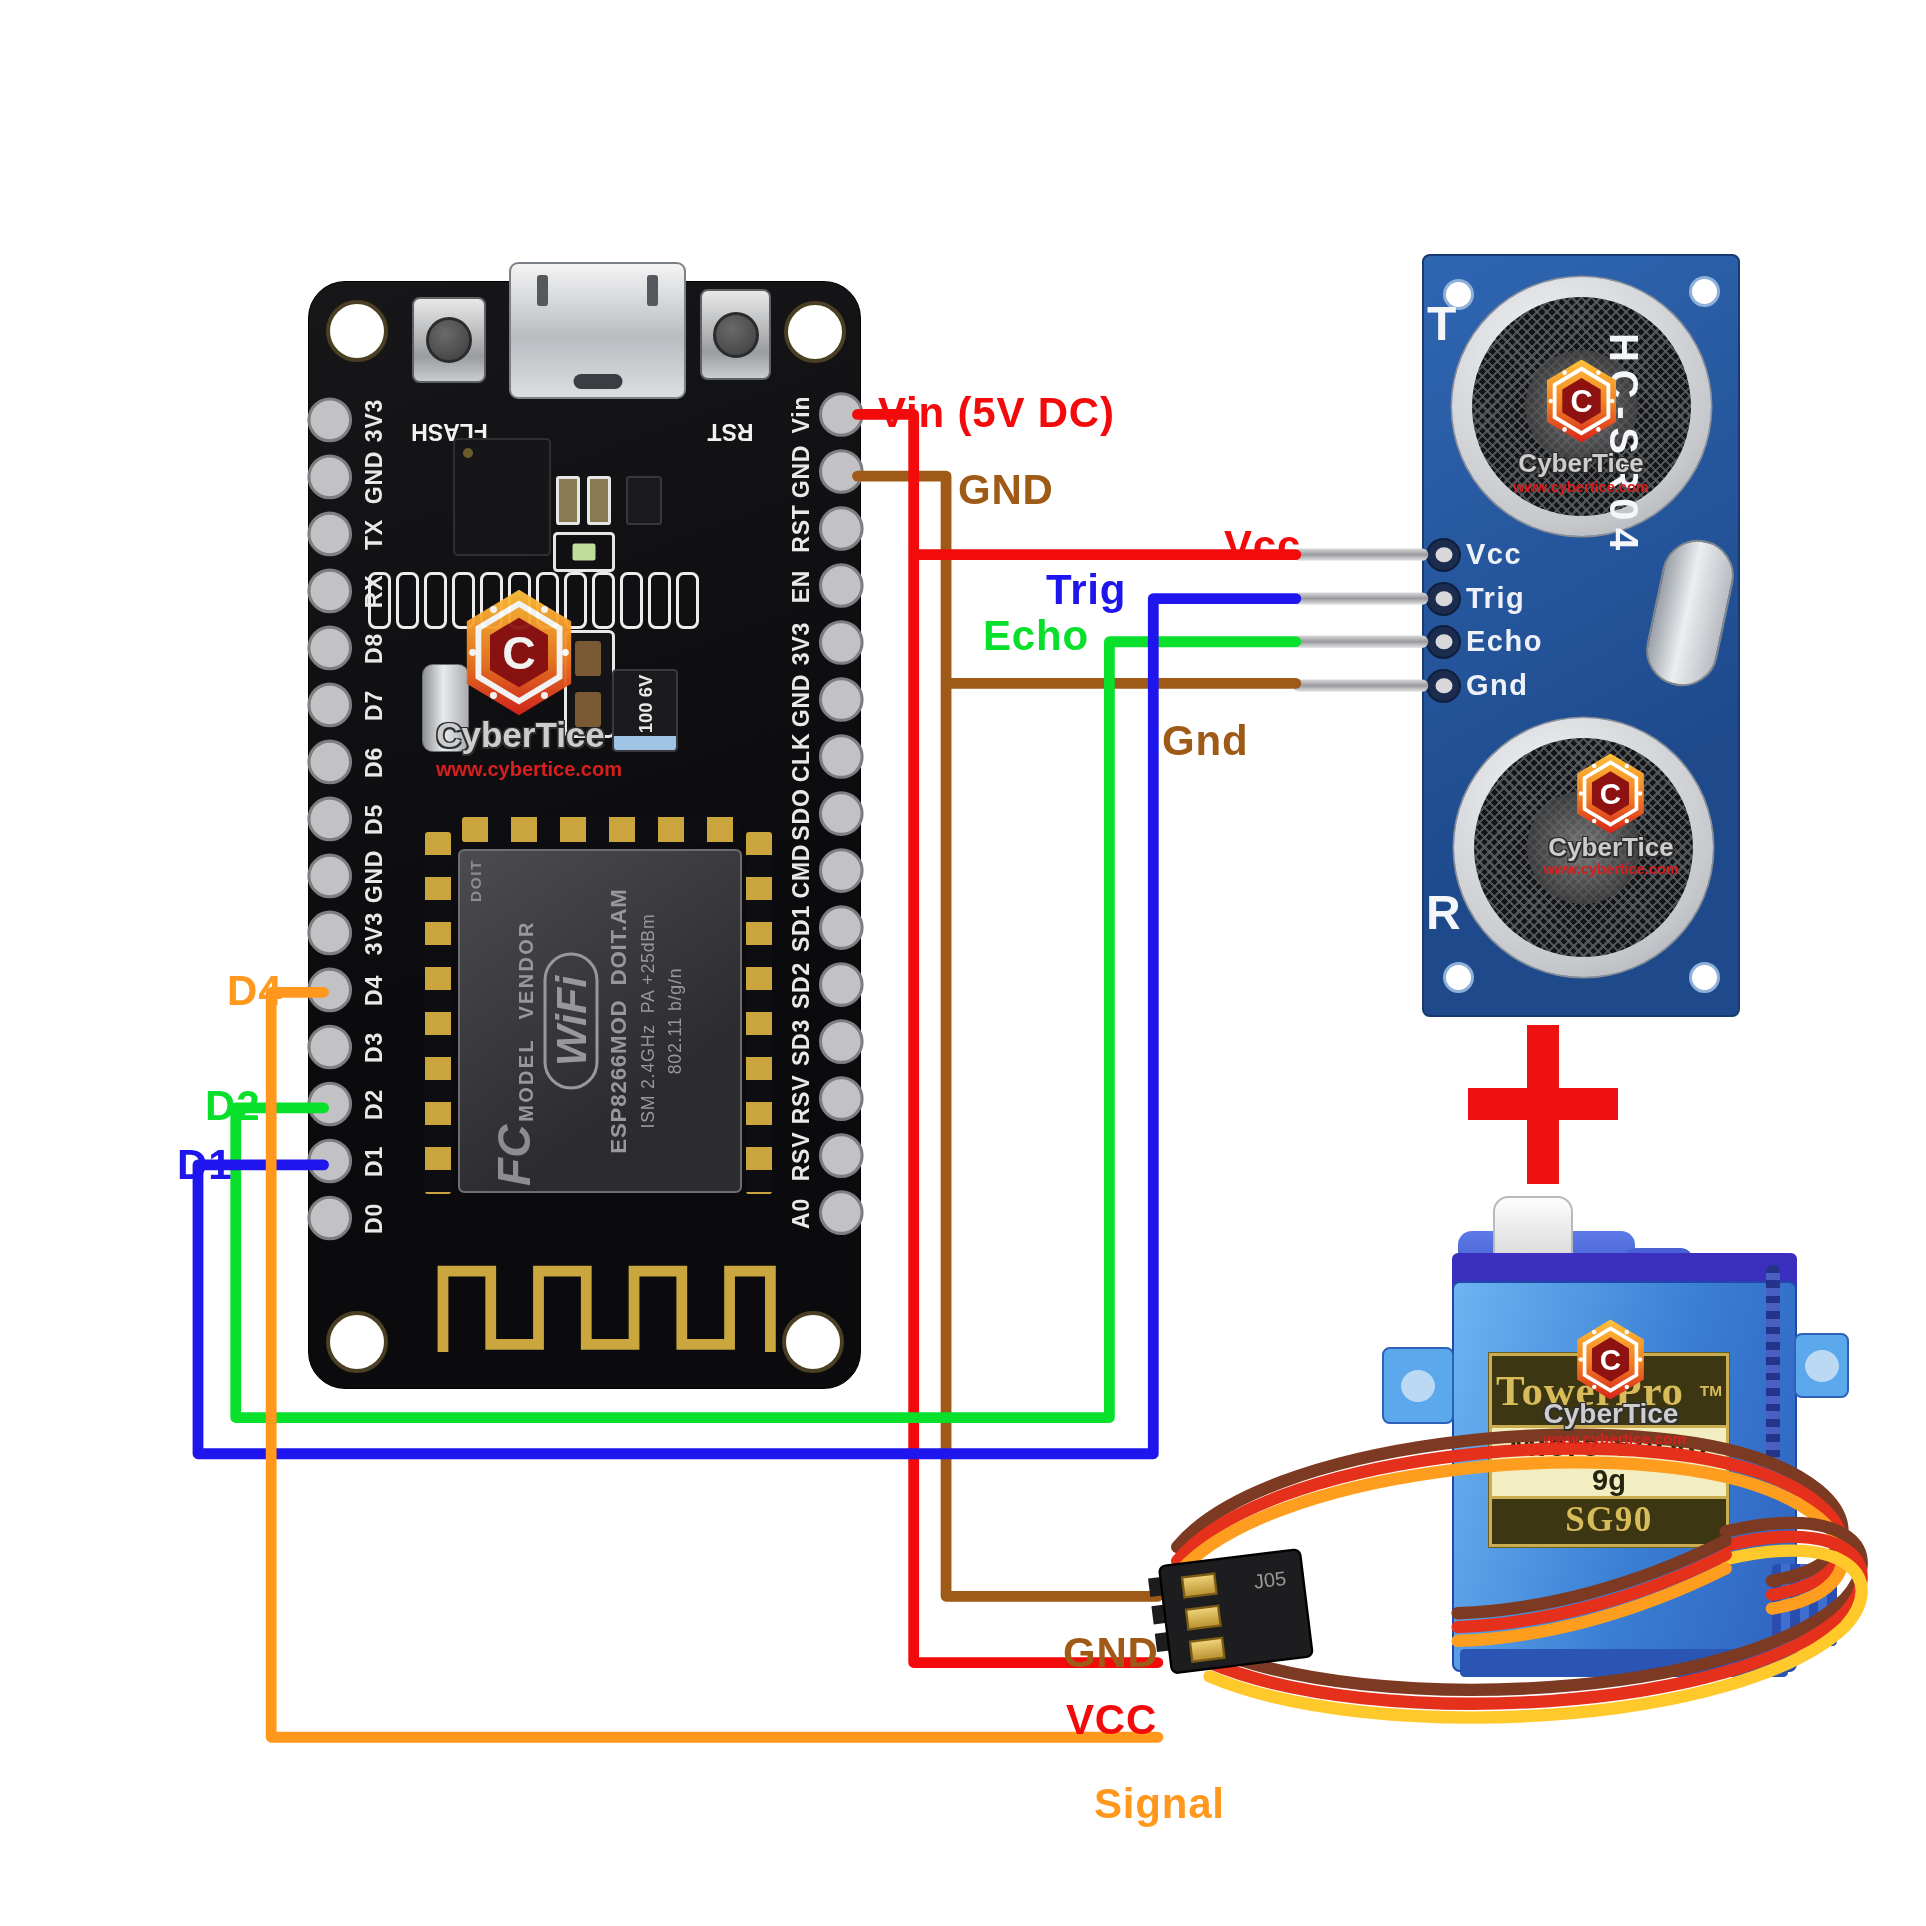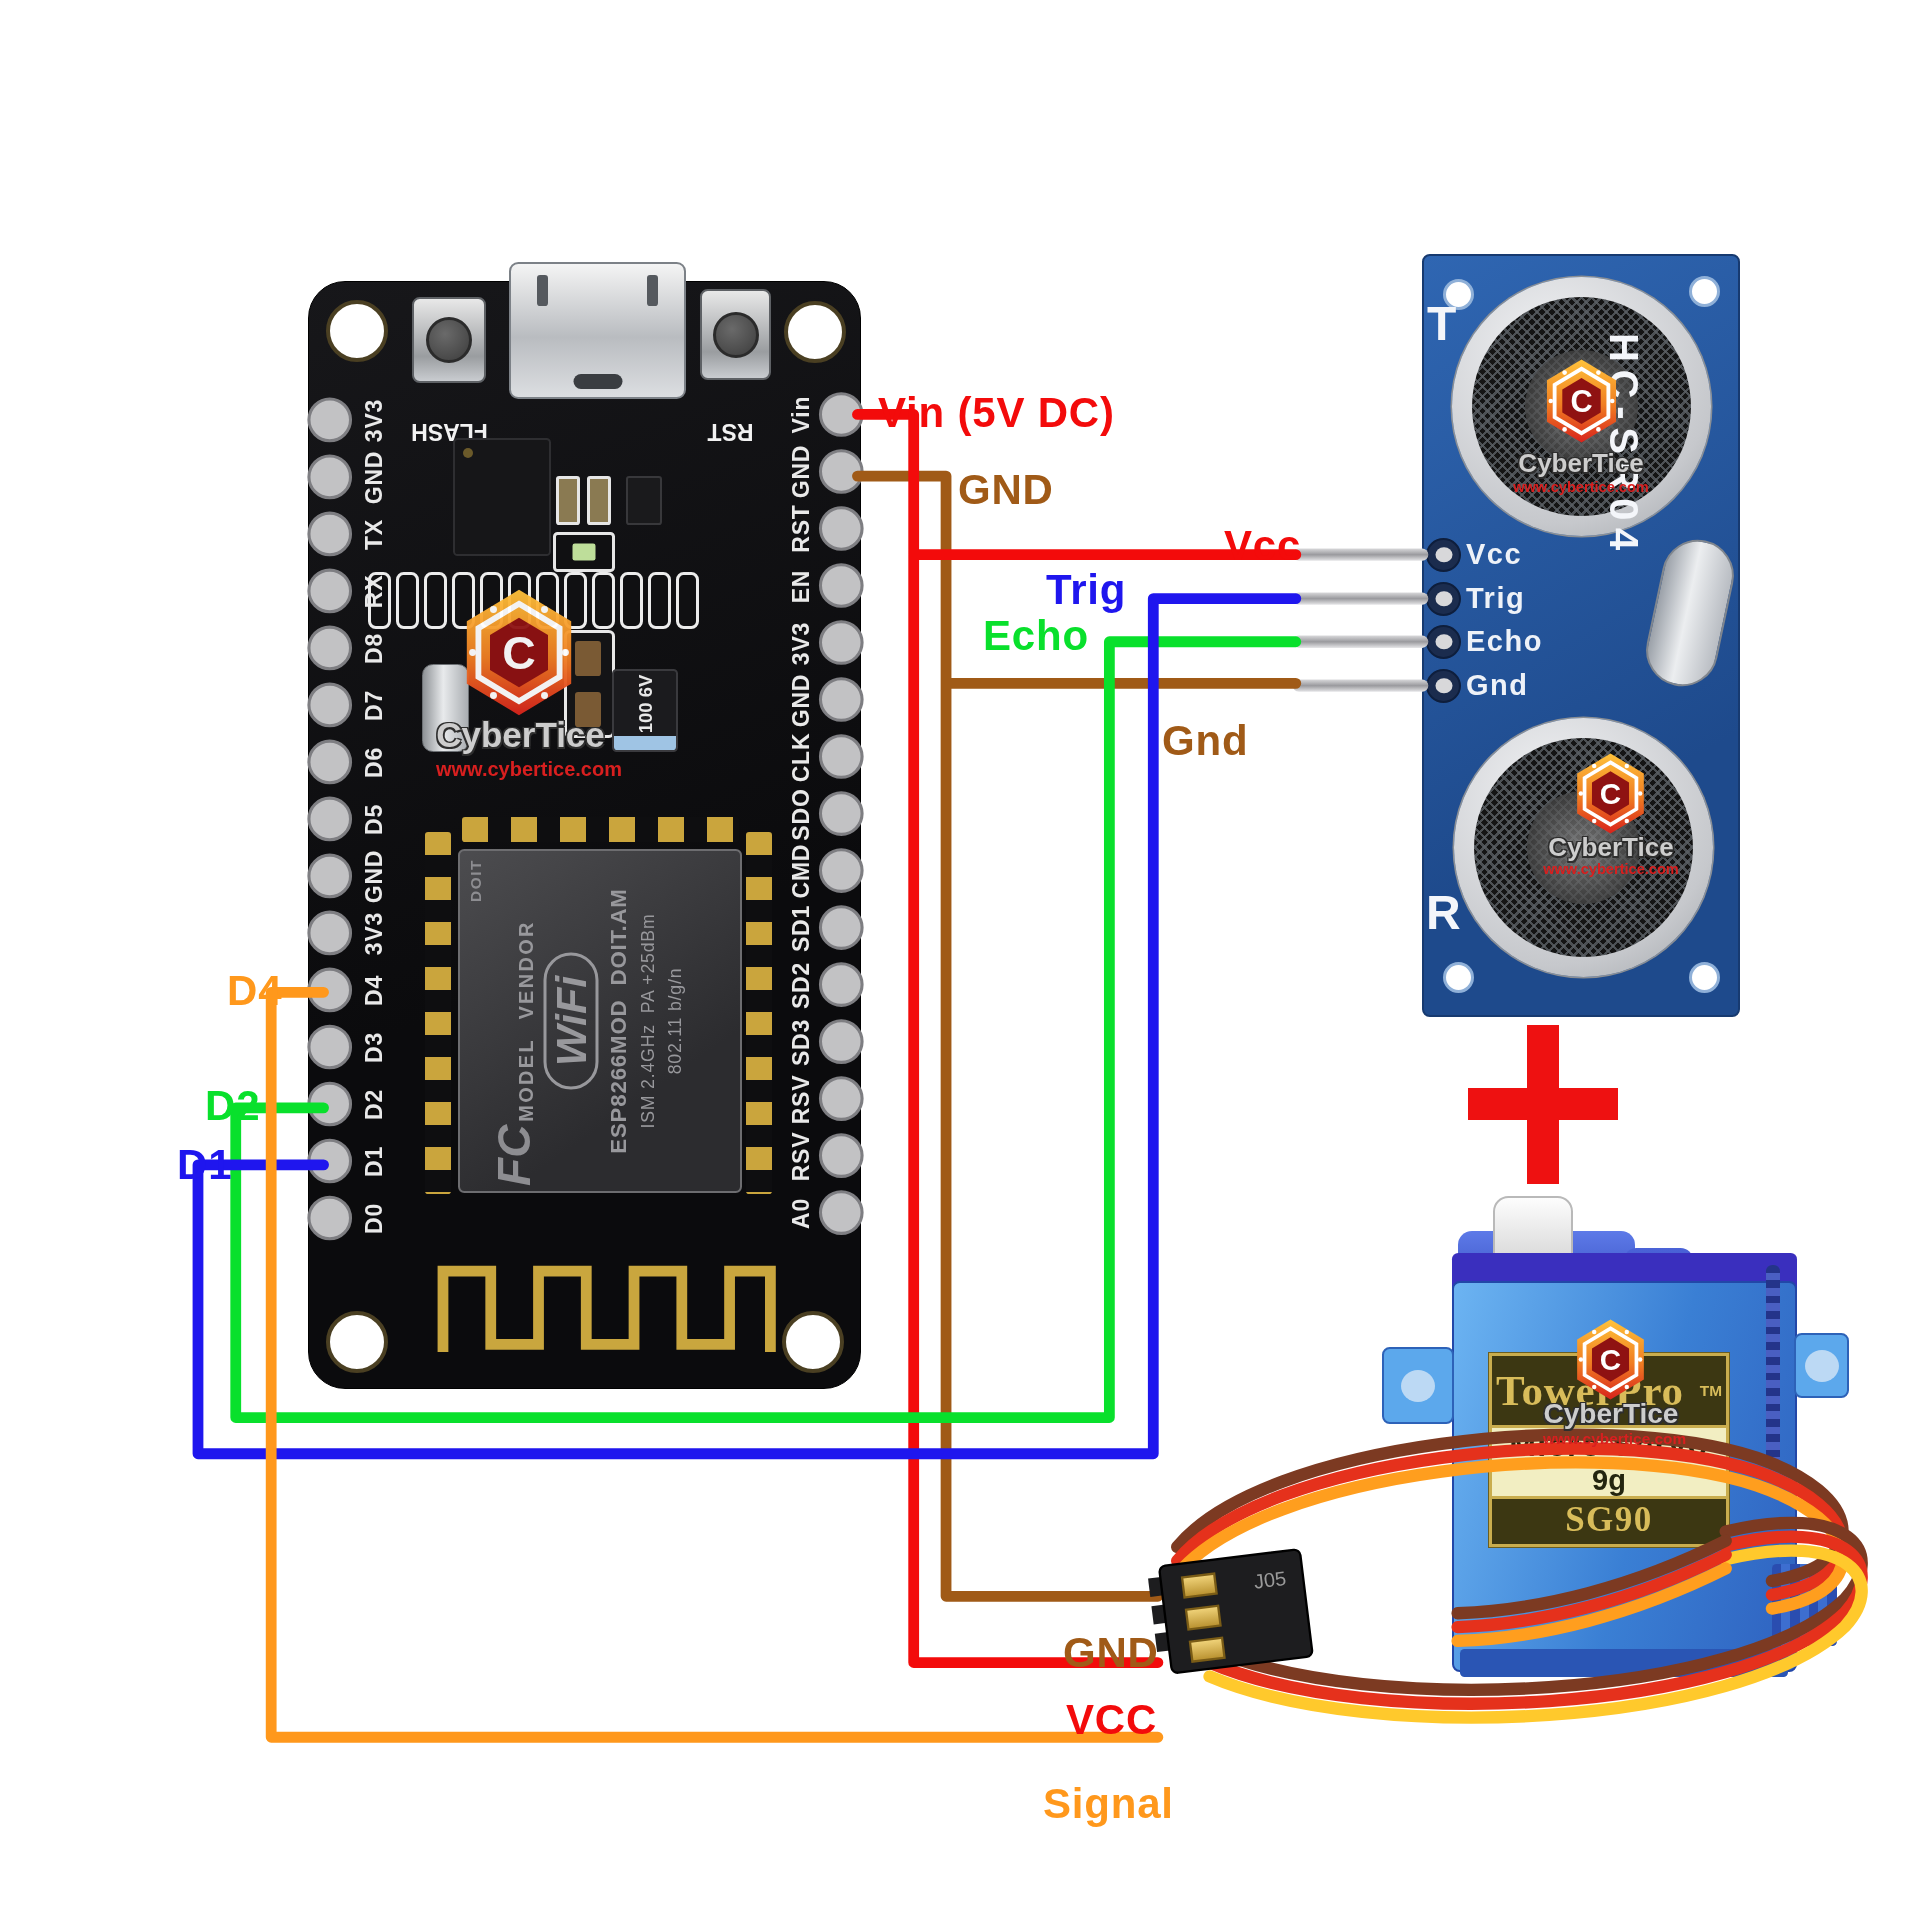--- a/index.html
+++ b/index.html
@@ -448,16 +448,16 @@
   <div class="lbl c-brown" style="left:958px;top:441px;">GND</div>
   <div class="lbl c-red" style="left:1224px;top:497px;">Vcc</div>
   <div class="lbl c-blue" style="left:1046px;top:541px;">Trig</div>
   <div class="lbl c-green" style="left:983px;top:587px;">Echo</div>
   <div class="lbl c-brown" style="left:1162px;top:692px;">Gnd</div>
   <div class="lbl c-orange" style="left:227px;top:942px;">D4</div>
   <div class="lbl c-green" style="left:205px;top:1057px;">D2</div>
   <div class="lbl c-blue" style="left:177px;top:1116px;">D1</div>
   <div class="lbl c-brown" style="left:1063px;top:1604px;">GND</div>
   <div class="lbl c-red" style="left:1066px;top:1671px;">VCC</div>
-  <div class="lbl c-orange" style="left:1043px;top:1755px;">Signal</div>
+  <div class="lbl c-orange" style="left:1094px;top:1755px;">Signal</div>
 
 </div>
 
 
 </body></html>

